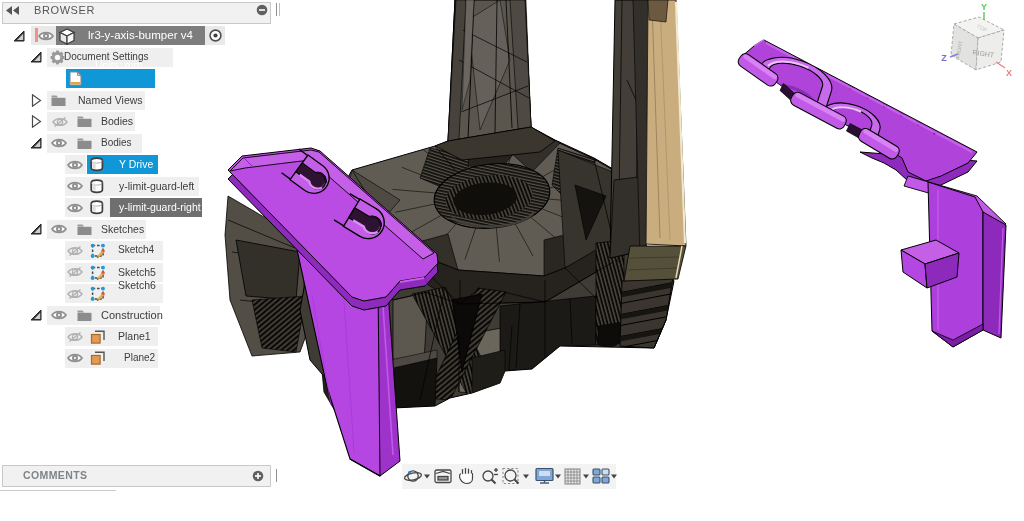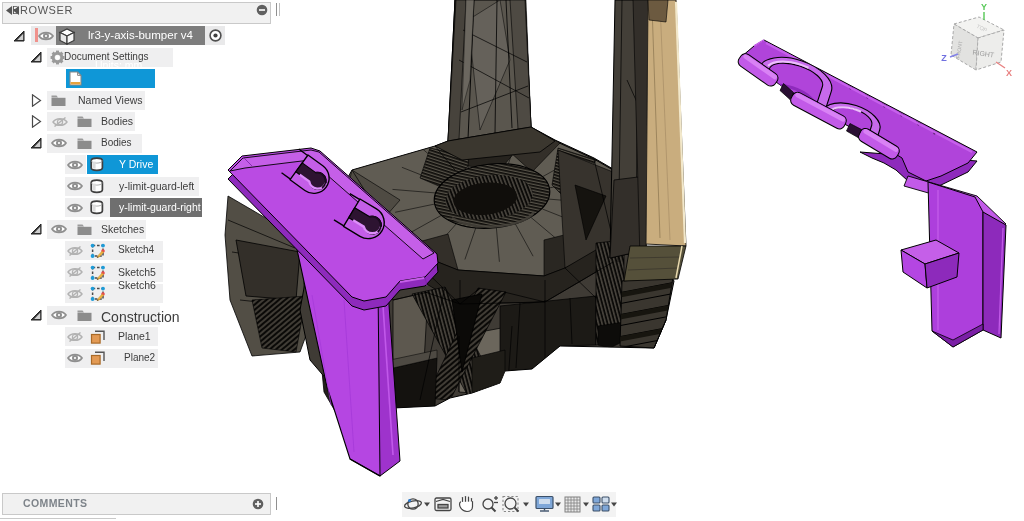--- a/index.html
+++ b/index.html
@@ -245,21 +245,21 @@
 <line x1="996" y1="62" x2="1005" y2="68" stroke="#e88282" stroke-width="1.4"></line>
 <text x="1009" y="76" font-size="9" fill="#e87f7f" text-anchor="middle" font-weight="bold">X</text>
 </g>
 </svg>
 <div class="abs" style="left:0;top:0;width:280px;height:380px;">
 <div class="panelbar" style="top:2px"></div>
 <svg class="abs" style="left:6px;top:6px" width="14" height="9" viewBox="0 0 14 9">
       <polygon points="6,0 0,4.5 6,9" fill="#555"></polygon>
       <polygon points="13,0 7,4.5 13,9" fill="#555"></polygon>
     </svg>
-<div class="rtext" style="left:12px;top:4px;color:#565656;letter-spacing:0.6px;font-size:11px">BROWSER</div>
+<div class="rtext" style="left:34px;top:4px;color:#565656;letter-spacing:0.6px;font-size:11px">BROWSER</div>
 <svg class="abs" style="left:256px;top:4px" width="12" height="12" viewBox="0 0 12 12">
       <circle cx="6" cy="6" r="5.3" fill="#606060"></circle>
       <rect x="3" y="5.2" width="6" height="1.6" fill="#fff"></rect>
     </svg>
 <div class="abs" style="left:276px;top:3px;width:1px;height:13px;background:#909090"></div>
 <div class="abs" style="left:279px;top:3px;width:1px;height:13px;background:#c0c0c0"></div>
 <div class="rowbg" style="left:31px;top:26px;width:194px;background:#e9e9ea"></div>
 <div class="abs" style="left:35px;top:28px;width:2.5px;height:14px;background:#f0918c"></div>
 <svg class="abs" style="left:13px;top:29.5px" width="12" height="12" viewBox="0 0 12 12">
       <polygon points="1,11 11,11 11,1" fill="#3a3a3a" stroke="#222" stroke-width="1"></polygon>
@@ -454,21 +454,21 @@
     </svg>
 <svg class="abs" style="left:51px;top:310.0px" width="16" height="10" viewBox="0 0 16 10">
       <path d="M1,5 C4,0.4 12,0.4 15,5 C12,9.6 4,9.6 1,5 Z" fill="#fff" stroke="#8f8f8f" stroke-width="1.7"></path>
       <circle cx="8" cy="5" r="3" fill="#8f8f8f"></circle>
       <circle cx="8" cy="5" r="1.05" fill="#fff"></circle>
     </svg>
 <svg class="abs" style="left:77px;top:308.5px" width="15" height="13" viewBox="0 0 15 13">
       <path d="M0.5,3.5 L0.5,1.5 L5.5,1.5 L7,3.5 Z" fill="#9b9b9b"></path>
       <rect x="0.5" y="3.8" width="14" height="8.2" fill="#8c8c8c"></rect>
     </svg>
-<div class="rtext" style="left:101px;top:308.7px;color:#3c3c3c;font-size:14px">Construction</div>
+<div class="rtext" style="left:101px;top:308.7px;color:#3c3c3c;font-size:11px">Construction</div>
 <div class="rowbg" style="left:65px;top:327px;width:93px;background:#efeff0"></div>
 <svg class="abs" style="left:67px;top:331.5px" width="16" height="10" viewBox="0 0 16 10">
       <path d="M1,5 C4,0.6 12,0.6 15,5 C12,9.4 4,9.4 1,5 Z" fill="none" stroke="#b2b2b2" stroke-width="1.4"></path>
       <circle cx="8" cy="5" r="2.6" fill="none" stroke="#b2b2b2" stroke-width="1.2"></circle>
       <line x1="2.5" y1="9.5" x2="13.5" y2="0.5" stroke="#b2b2b2" stroke-width="1.4"></line>
     </svg>
 <svg class="abs" style="left:90px;top:329.5px" width="15" height="14" viewBox="0 0 15 14">
       <path d="M5,1.2 L14,1.2 L14,10" fill="none" stroke="#555" stroke-width="1.4"></path>
       <rect x="1.5" y="4.5" width="8.6" height="8.6" fill="#e39a54" stroke="#a96a28" stroke-width="1.2"></rect>
     </svg>
@@ -478,21 +478,21 @@
       <path d="M1,5 C4,0.4 12,0.4 15,5 C12,9.6 4,9.6 1,5 Z" fill="#fff" stroke="#8f8f8f" stroke-width="1.7"></path>
       <circle cx="8" cy="5" r="3" fill="#8f8f8f"></circle>
       <circle cx="8" cy="5" r="1.05" fill="#fff"></circle>
     </svg>
 <svg class="abs" style="left:90px;top:351.0px" width="15" height="14" viewBox="0 0 15 14">
       <path d="M5,1.2 L14,1.2 L14,10" fill="none" stroke="#555" stroke-width="1.4"></path>
       <rect x="1.5" y="4.5" width="8.6" height="8.6" fill="#e39a54" stroke="#a96a28" stroke-width="1.2"></rect>
     </svg>
 <div class="rtext" style="left:124px;top:351.7px;color:#3c3c3c;font-size:10px">Plane2</div>
 </div>
-<div class="abs" style="left:0;top:488px;width:948px;height:33px;">
+<div class="abs" style="left:0;top:460px;width:948px;height:33px;">
 <div class="panelbar" style="top:5px"></div>
 <div class="rtext" style="left:23px;top:9px;color:#7e848a;letter-spacing:0.4px;font-weight:bold;font-size:10.5px">COMMENTS</div>
 <svg class="abs" style="left:252px;top:10px" width="12" height="12" viewBox="0 0 12 12">
       <circle cx="6" cy="6" r="5.3" fill="#606060"></circle>
       <rect x="3" y="5.2" width="6" height="1.6" fill="#fff"></rect>
       <rect x="5.2" y="3" width="1.6" height="6" fill="#fff"></rect>
     </svg>
 <div class="abs" style="left:276px;top:9px;width:1px;height:13px;background:#909090"></div>
 <div class="abs" style="left:0px;top:30px;width:116px;height:1px;background:#c9c9c9"></div>
 <svg class="abs" style="left:402px;top:4px" width="216" height="25" viewBox="0 0 216 25">

